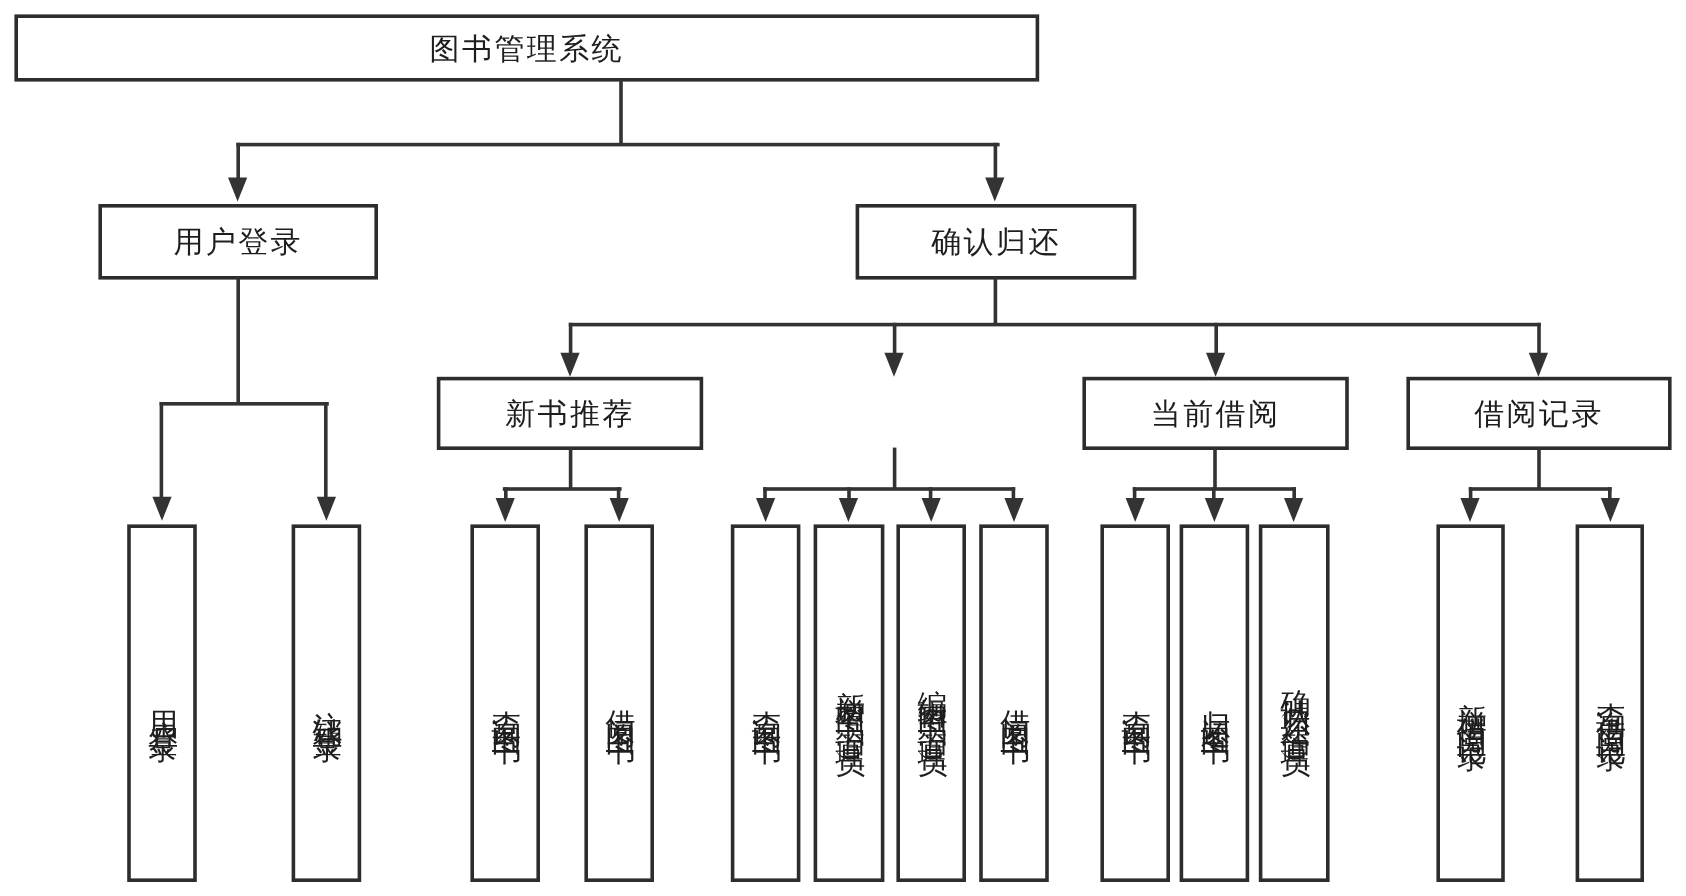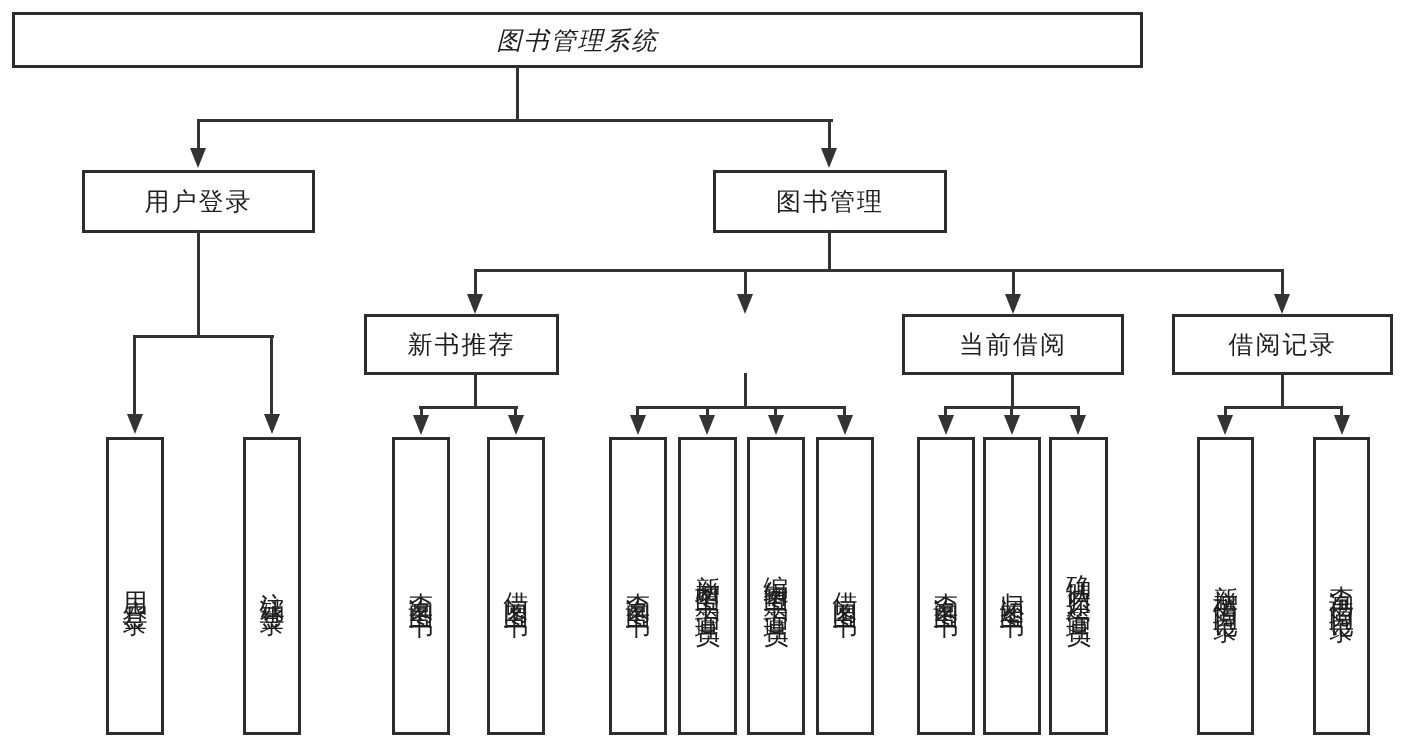--- a/index.html
+++ b/index.html
@@ -43,32 +43,32 @@
     letter-spacing:1px;
     z-index:5;
     white-space:nowrap;
   }
 </style>
 </head>
 <body>
 
 <div class="stage">
 
-  <div class="box hbox" style="left:12px;top:12px;width:1131px;height:56px;font-style:italic;">
+  <div class="box hbox" style="left:12px;top:12px;width:854px;height:56px;">
     <span>图书管理系统</span>
   </div>
 
   <div class="box hbox" style="left:82px;top:170px;width:233px;height:63px;">
     <span>用户登录</span>
   </div>
   <div class="box hbox" style="left:713px;top:170px;width:234px;height:63px;">
-    <span>图书管理</span>
+    <span>确认归还</span>
   </div>
 
-  <div class="box hbox" style="left:364px;top:314px;width:195px;height:61px;">
+  <div class="box hbox" style="left:364px;top:314px;width:222px;height:61px;">
     <span>新书推荐</span>
   </div>
   <div class="box hbox" style="left:1172px;top:314px;width:221px;height:61px;">
     <span>借阅记录</span>
   </div>
   <div class="box hbox" style="left:902px;top:314px;width:222px;height:61px;">
     <span>当前借阅</span>
   </div>
 
   <div class="box vbox" style="left:106px;top:437px;width:58px;height:298px;">

